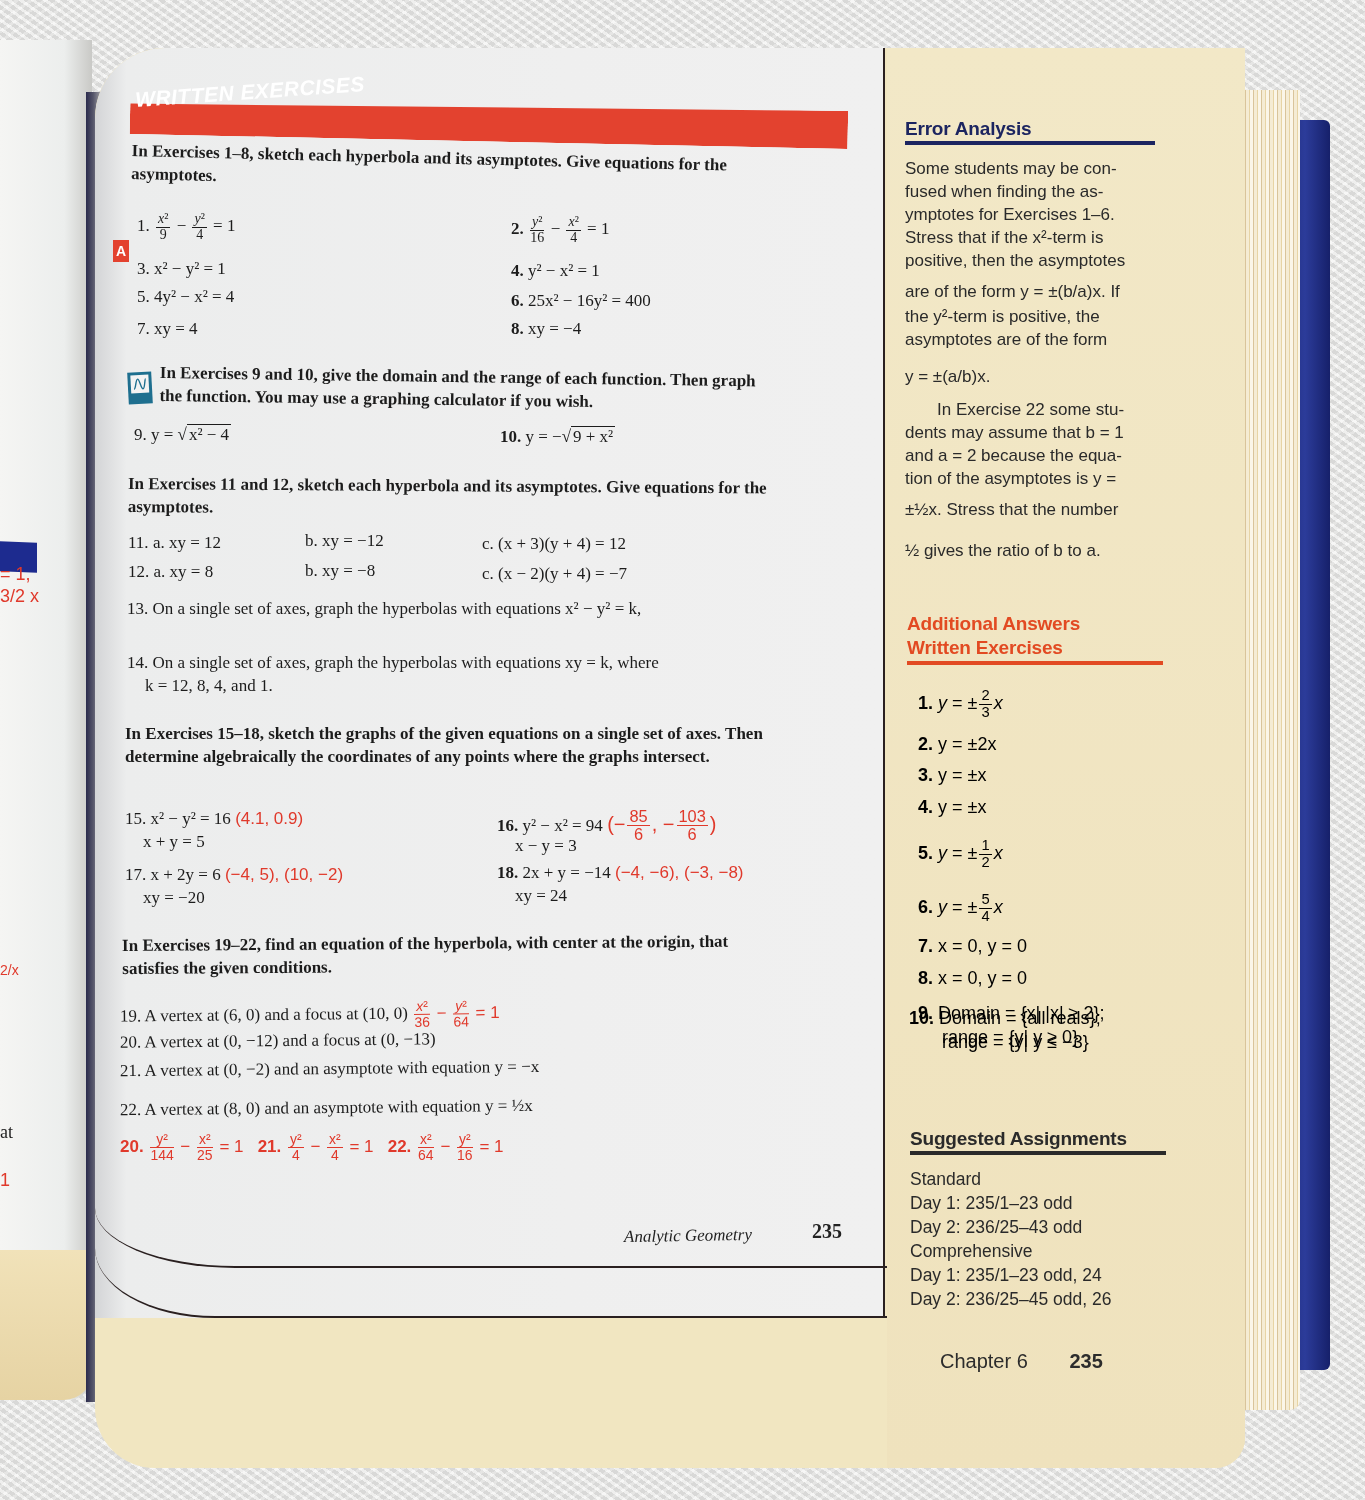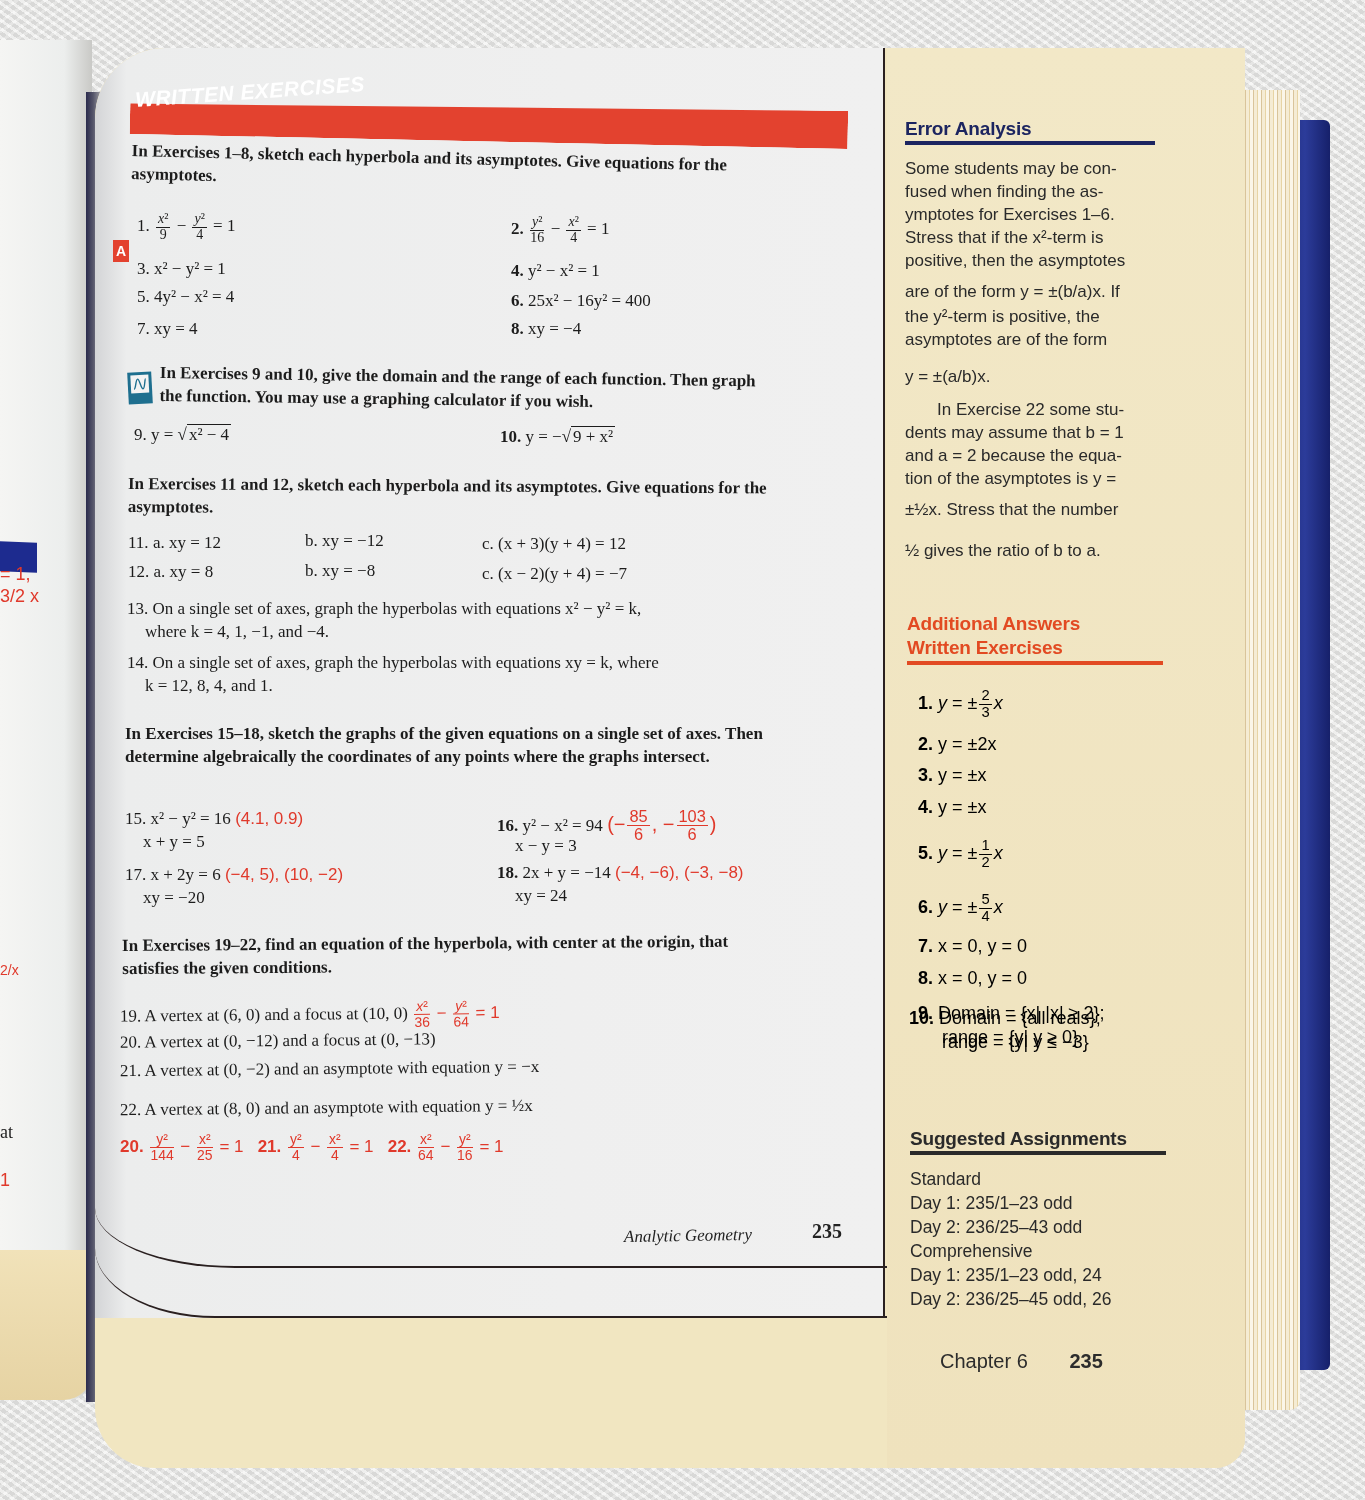--- a/index.html
+++ b/index.html
@@ -227,21 +227,20 @@
 <div class="instr tilt3" style="left:128px;top:473px;">In Exercises 11 and 12, sketch each hyperbola and its asymptotes. Give equations for the asymptotes.</div>
 <div class="ex" style="left:128px;top:532px;"><span>11.</span> <span>a. xy = 12</span></div>
 <div class="ex" style="left:305px;top:530px;">b. xy = −12</div>
 <div class="ex" style="left:482px;top:533px;">c. (x + 3)(y + 4) = 12</div>
 <div class="ex" style="left:128px;top:561px;"><span>12.</span> <span>a. xy = 8</span></div>
 <div class="ex" style="left:305px;top:560px;">b. xy = −8</div>
 <div class="ex" style="left:482px;top:563px;">c. (x − 2)(y + 4) = −7</div>
 
 <div class="ex" style="left:127px;top:598px;">
   <span>13. On a single set of axes, graph the hyperbolas with equations x² − y² = k,</span>
-  <span class="indent">where k = 4, 1, −1, and −4.</span>
 </div>
 <div class="ex" style="left:127px;top:652px;">
   <span>14. On a single set of axes, graph the hyperbolas with equations xy = k, where</span>
   <span class="indent">k = 12, 8, 4, and 1.</span>
 </div>
 
 <div class="instr" style="left:125px;top:723px;">In Exercises 15–18, sketch the graphs of the given equations on a single set of axes. Then determine algebraically the coordinates of any points where the graphs intersect.</div>
 <div class="ex" style="left:125px;top:808px;">
   <span>15.</span> <span>x² − y² = 16</span>
   <span class="red">(4.1, 0.9)</span>

